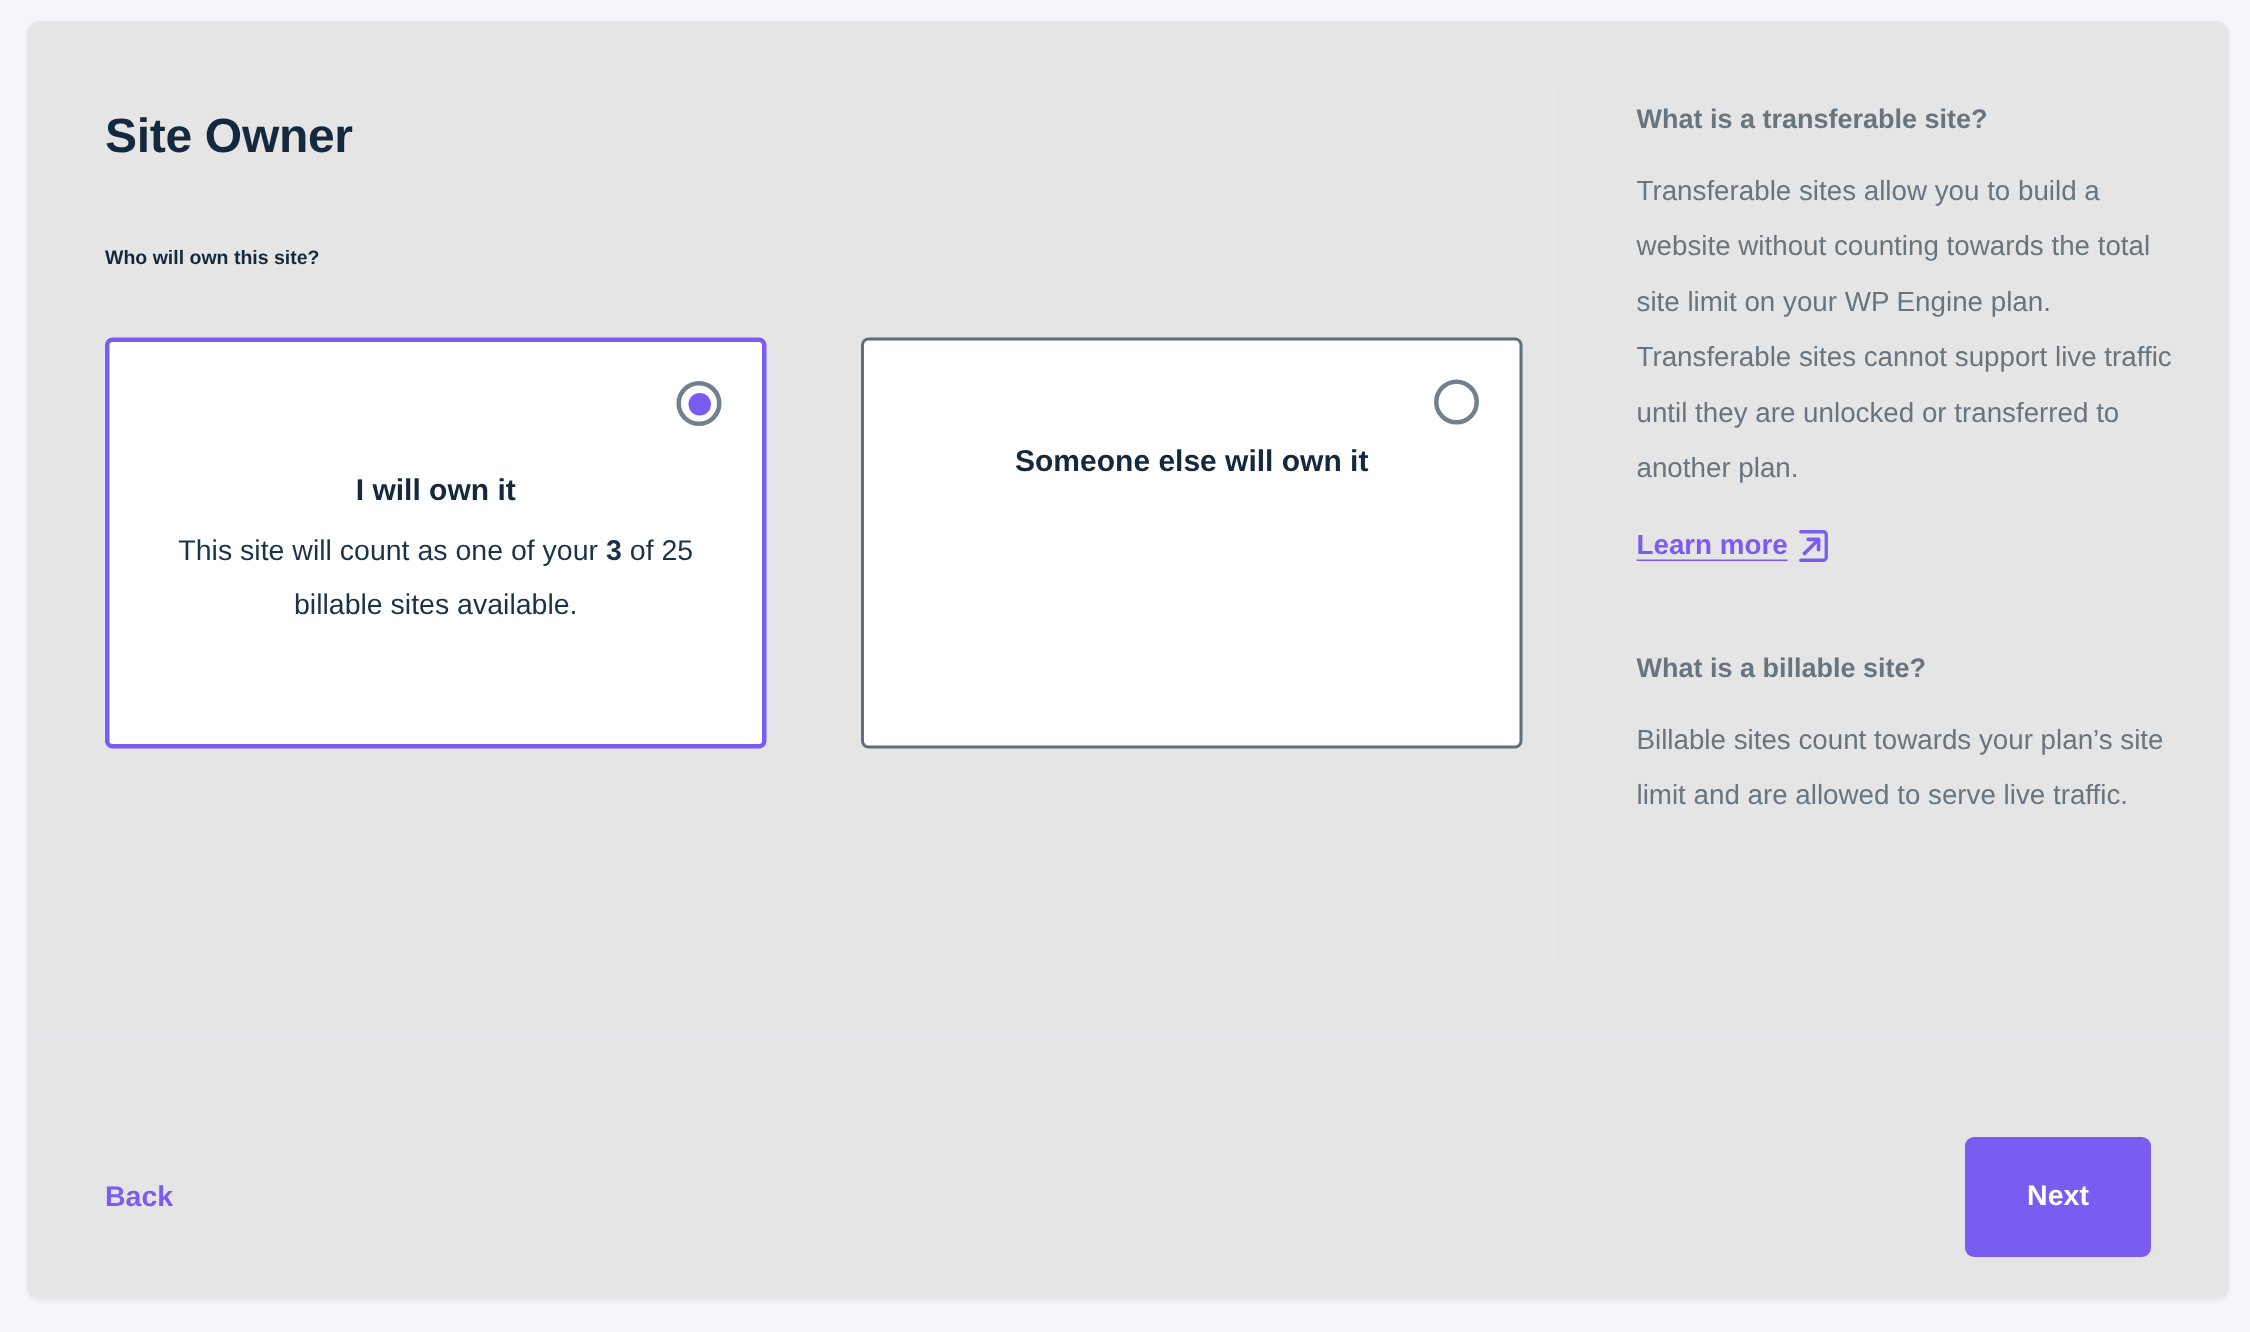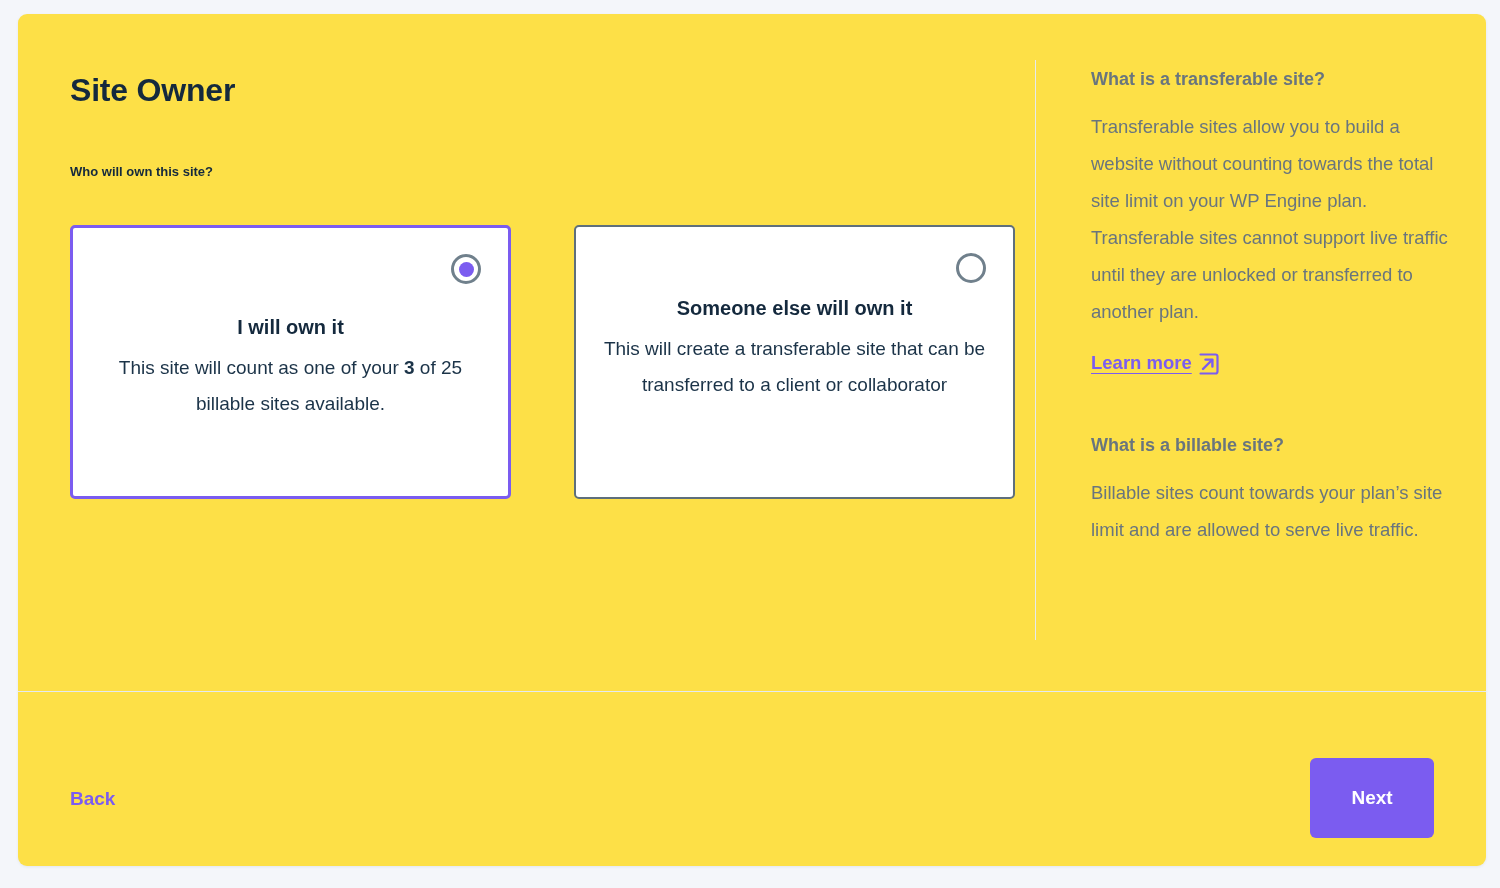--- a/index.html
+++ b/index.html
@@ -15,21 +15,21 @@
     font-family: "Liberation Sans", sans-serif;
     -webkit-font-smoothing: antialiased;
   }
 
   .page-card {
     position: absolute;
     left: 18px;
     top: 14px;
     width: 1468px;
     height: 852px;
-    background: #fde047;
+    background: #e5e5e5;
     border-radius: 9px;
     box-shadow: 0 1px 3px rgba(20, 40, 70, 0.07);
     overflow: hidden;
   }
 
   
   .card-body {
     position: relative;
     height: 677px;
   }
@@ -241,21 +241,20 @@
           <span class="radio">
             <span class="dot"></span>
           </span>
           <div class="opt-title">I will own it</div>
           <div class="opt-desc"><span>This site will count as one of your </span><b>3</b><span> of 25 billable sites available.</span></div>
         </div>
 
         <div class="option-card unselected">
           <span class="radio"></span>
           <div class="opt-title">Someone else will own it</div>
-          <div class="opt-desc">This will create a transferable site that can be transferred to a client or collaborator</div>
         </div>
 
       </div>
     </div>
 
     <div class="v-divider"></div>
 
     <aside class="aside">
 
       <div class="aside-heading">What is a transferable site?</div>

